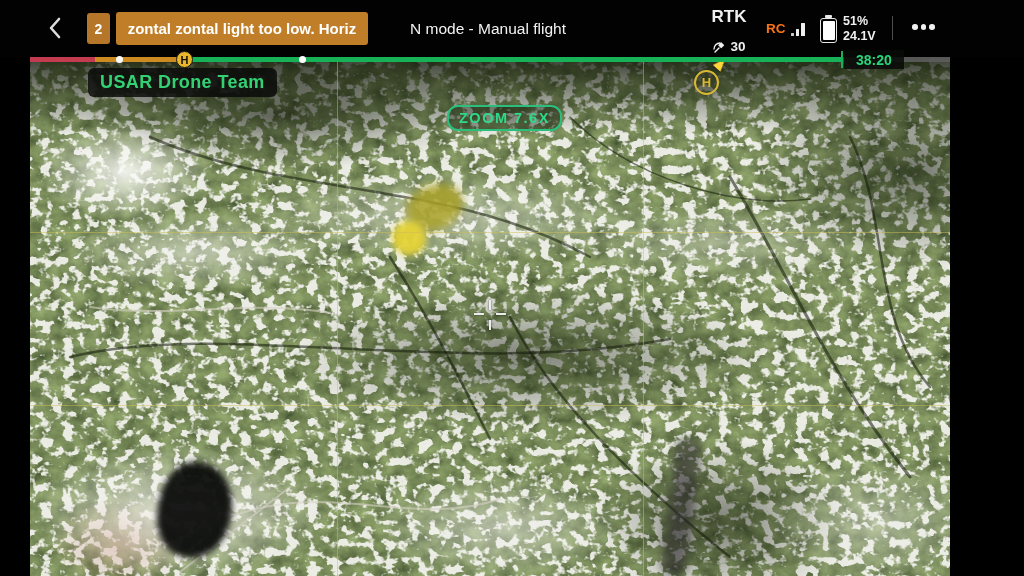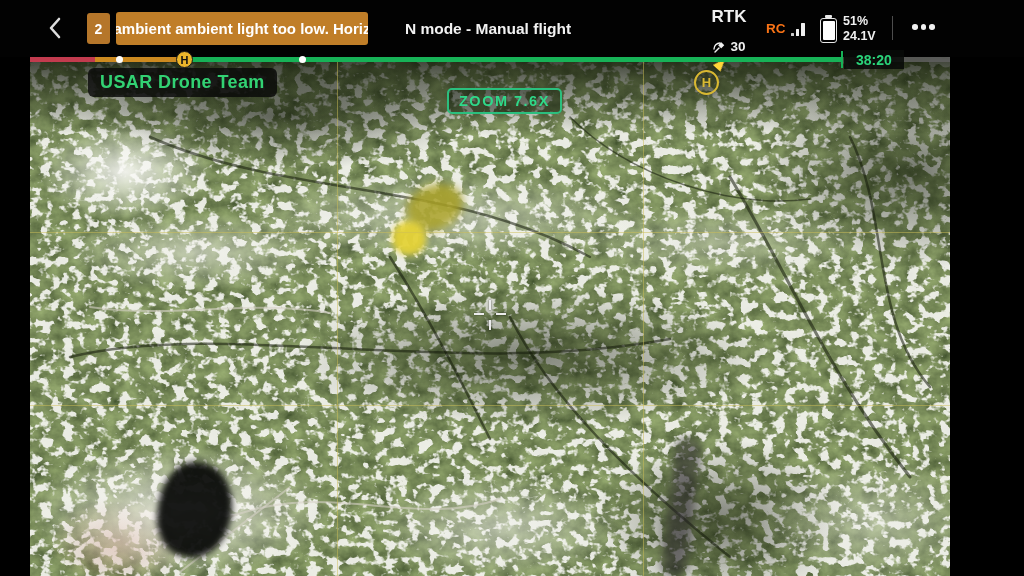--- a/index.html
+++ b/index.html
@@ -10,21 +10,21 @@
   
   .topbar { position:absolute; left:0; top:0; width:1024px; height:57px; background:#020202; z-index:50; }
   .backbtn { position:absolute; left:42px; top:14px; width:28px; height:28px; cursor:pointer; }
   .badge2 { position:absolute; left:87px; top:13px; width:23px; height:31px; background:#b5762a;
             border-radius:3px; color:#fff; font-weight:bold; font-size:14px;
             display:flex; align-items:center; justify-content:center; }
   .warnbtn { position:absolute; left:116px; top:12px; width:252px; height:33px; background:#c07e28;
              border-radius:3px; color:#fff; font-weight:bold; font-size:15px;
              display:flex; align-items:center; justify-content:center; white-space:nowrap; overflow:hidden; }
   .mode { position:absolute; left:392px; top:0; width:192px; height:57px; color:#f2f2f2;
-          font-weight:bold; font-size:15.5px; display:flex; align-items:center; justify-content:center; }
+          font-weight:normal; font-size:15.5px; display:flex; align-items:center; justify-content:center; }
   .rtk { position:absolute; left:700px; top:9px; width:58px; color:#f0f0f0; text-align:center; }
   .rtk .lbl { font-size:17px; font-weight:bold; line-height:15px; }
   .rtk .row { display:flex; align-items:center; justify-content:center; gap:4px; margin-top:15px; }
   .rtk .cnt { font-size:13.5px; font-weight:bold; }
   .rc { position:absolute; left:766px; top:21px; display:flex; align-items:flex-end; gap:5px; color:#f97316; }
   .rc .lbl { font-size:13.5px; font-weight:bold; line-height:15px; }
   .bars { display:flex; align-items:flex-end; gap:2px; height:13px; }
   .bars i { display:block; width:3px; background:#f0f0f0; border-radius:0.5px; }
   .bars i.b1 { height:3px; opacity:.85; } .bars i.b2 { height:7px; } .bars i.b3 { width:4px; height:13px; }
   .batt { position:absolute; left:820px; top:14px; display:flex; gap:6px; }
@@ -85,22 +85,22 @@
   .reticle i { position:absolute; background:#ececec; box-shadow:0 0 2px rgba(0,0,0,0.7); display:block; }
   .rt-t { left:459px; top:243px; width:2px; height:10px; }
   .rt-b { left:459px; top:263px; width:2px; height:10px; }
   .rt-l { left:444px; top:256px; width:10px; height:2px; }
   .rt-r { left:466px; top:256px; width:10px; height:2px; }
 
   
   .team { position:absolute; left:58px; top:11px; height:29px; padding:0 12px; z-index:7;
           background:rgba(8,8,8,0.82); border-radius:6px; color:#32d273; font-size:18px;
           font-weight:bold; letter-spacing:0.4px; display:flex; align-items:center; }
-  .zoombadge { position:absolute; left:417px; top:31px; height:26px; padding:0 10px; z-index:7;
-          border:2px solid #2bbf7e; border-radius:5px; background:rgba(8,18,10,0.35);
+  .zoombadge { position:absolute; left:417px; top:48px; height:26px; padding:0 10px; z-index:7;
+          border:2px solid #2bbf7e; border-radius:11px; background:rgba(8,18,10,0.35);
           color:#2fd98a; font-size:14.5px; font-weight:bold; letter-spacing:1.5px;
           display:flex; align-items:center; cursor:pointer; }
   .home-scene { position:absolute; left:664px; top:13px; width:25px; height:25px; z-index:7;
           border:2px solid #d9b832; border-radius:50%; color:#d9b832; font-size:13px; font-weight:bold;
           background:rgba(35,35,18,0.25); box-shadow:0 0 4px rgba(0,0,0,0.4);
           display:flex; align-items:center; justify-content:center; }
   .home-arrow { position:absolute; left:686px; top:0px; width:0; height:0; z-index:7;
           border-left:5px solid transparent; border-right:5px solid transparent;
           border-bottom:13px solid #ffd43a; transform:rotate(42deg);
           filter:drop-shadow(0 0 1px rgba(0,0,0,0.6)); }
@@ -200,21 +200,21 @@
     <div class="timelabel">38:20</div>
   </div>
 
   <div class="topbar">
     <div class="backbtn">
       <svg width="28" height="28" viewBox="0 0 28 28">
         <polyline points="17,5 9,14 17,23" fill="none" stroke="#dddddd" stroke-width="2.6" stroke-linecap="round" stroke-linejoin="round"></polyline>
       </svg>
     </div>
     <div class="badge2">2</div>
-    <div class="warnbtn">ambient ambient light too low. Horiz</div>
+    <div class="warnbtn">zontal zontal light too low. Horiz</div>
     <div class="mode">N mode - Manual flight</div>
 
     <div class="rtk">
       <div class="lbl">RTK</div>
       <div class="row">
         <svg width="14" height="14" viewBox="0 0 14 14">
           <g stroke="#f0f0f0" stroke-width="1.4" fill="none" stroke-linecap="round">
             <path d="M2 9 A 6 6 0 0 1 8 3"></path>
             <path d="M3 12 L 7 8"></path>
             <rect x="7" y="3" width="4.5" height="4.5" rx="0.5" transform="rotate(45 9.2 5.2)" fill="#f0f0f0" stroke="none"></rect>

